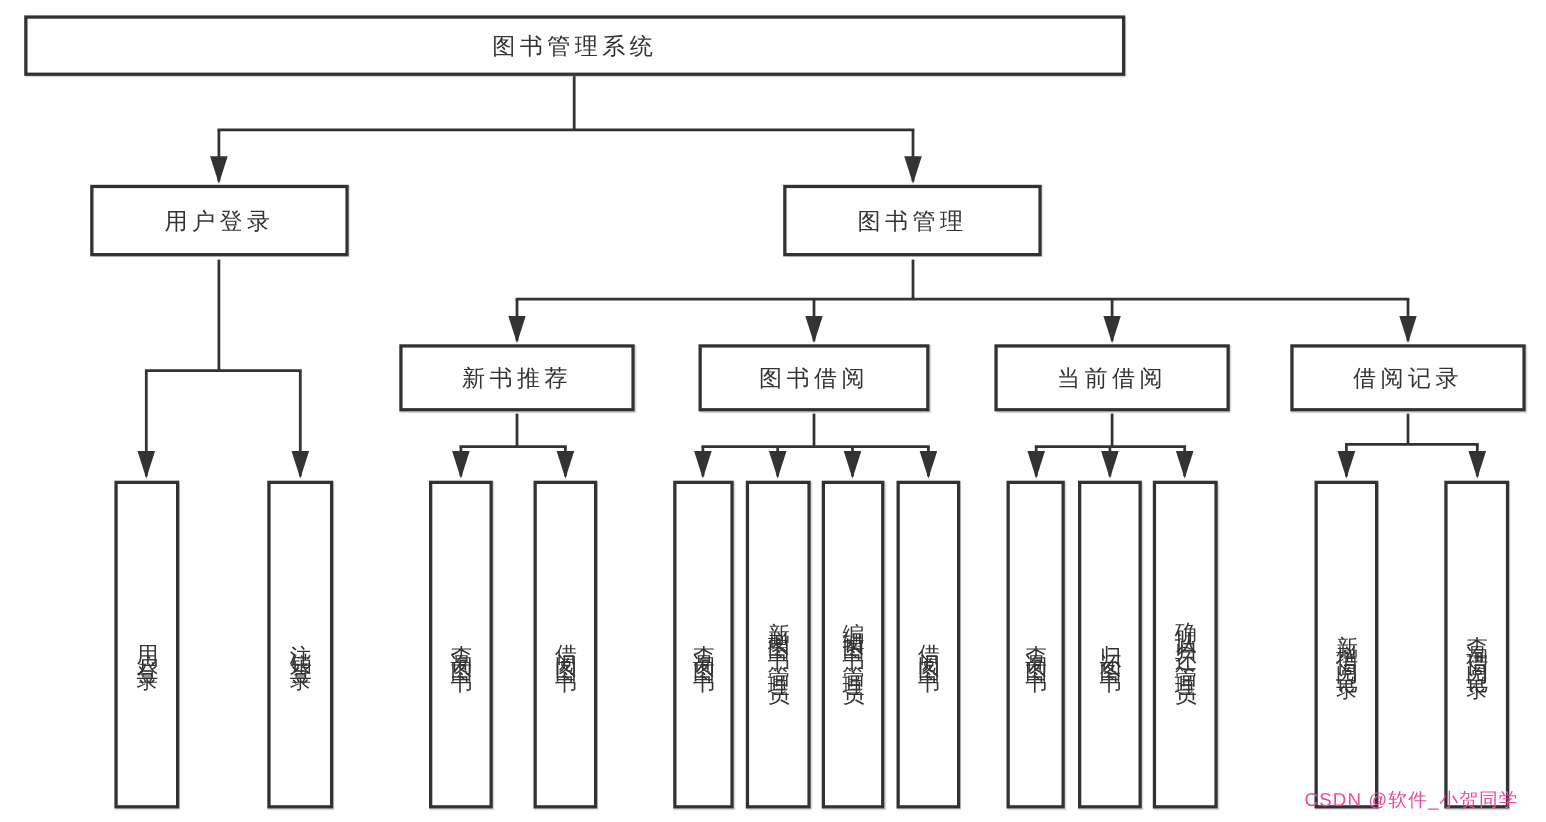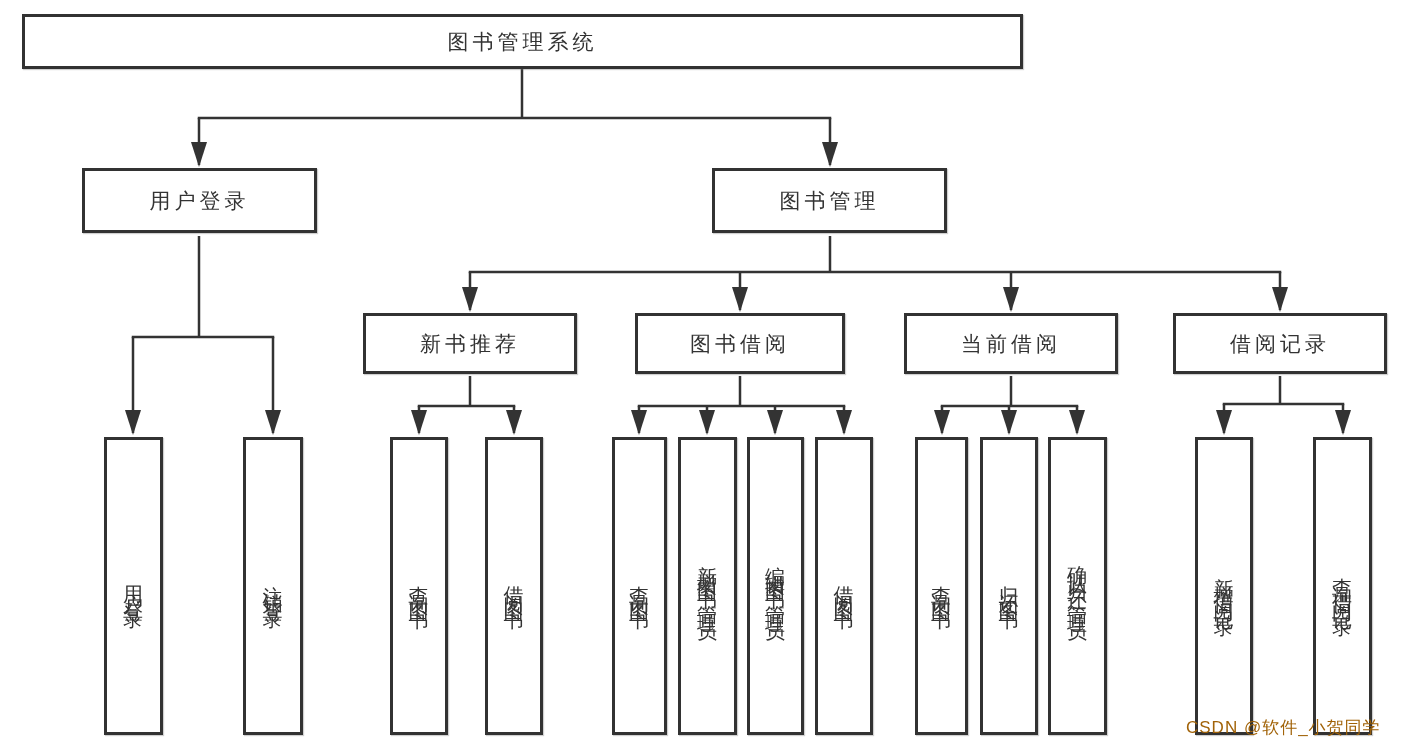--- a/index.html
+++ b/index.html
@@ -32,21 +32,21 @@
     text-orientation:mixed;
     font-size:20px;
     letter-spacing:8px;
     line-height:1;
   }
   .watermark {
     position:absolute;
     left:1186px; top:716px;
     font-size:17px;
     letter-spacing:1px;
-    color:#a16207;
+    color:#ec4899;
     z-index:5;
     white-space:nowrap;
   }
 </style>
 </head>
 <body>
 
 <div class="stage">
 
   <svg class="connectors" viewBox="0 0 1405 747" xmlns="http://www.w3.org/2000/svg">

